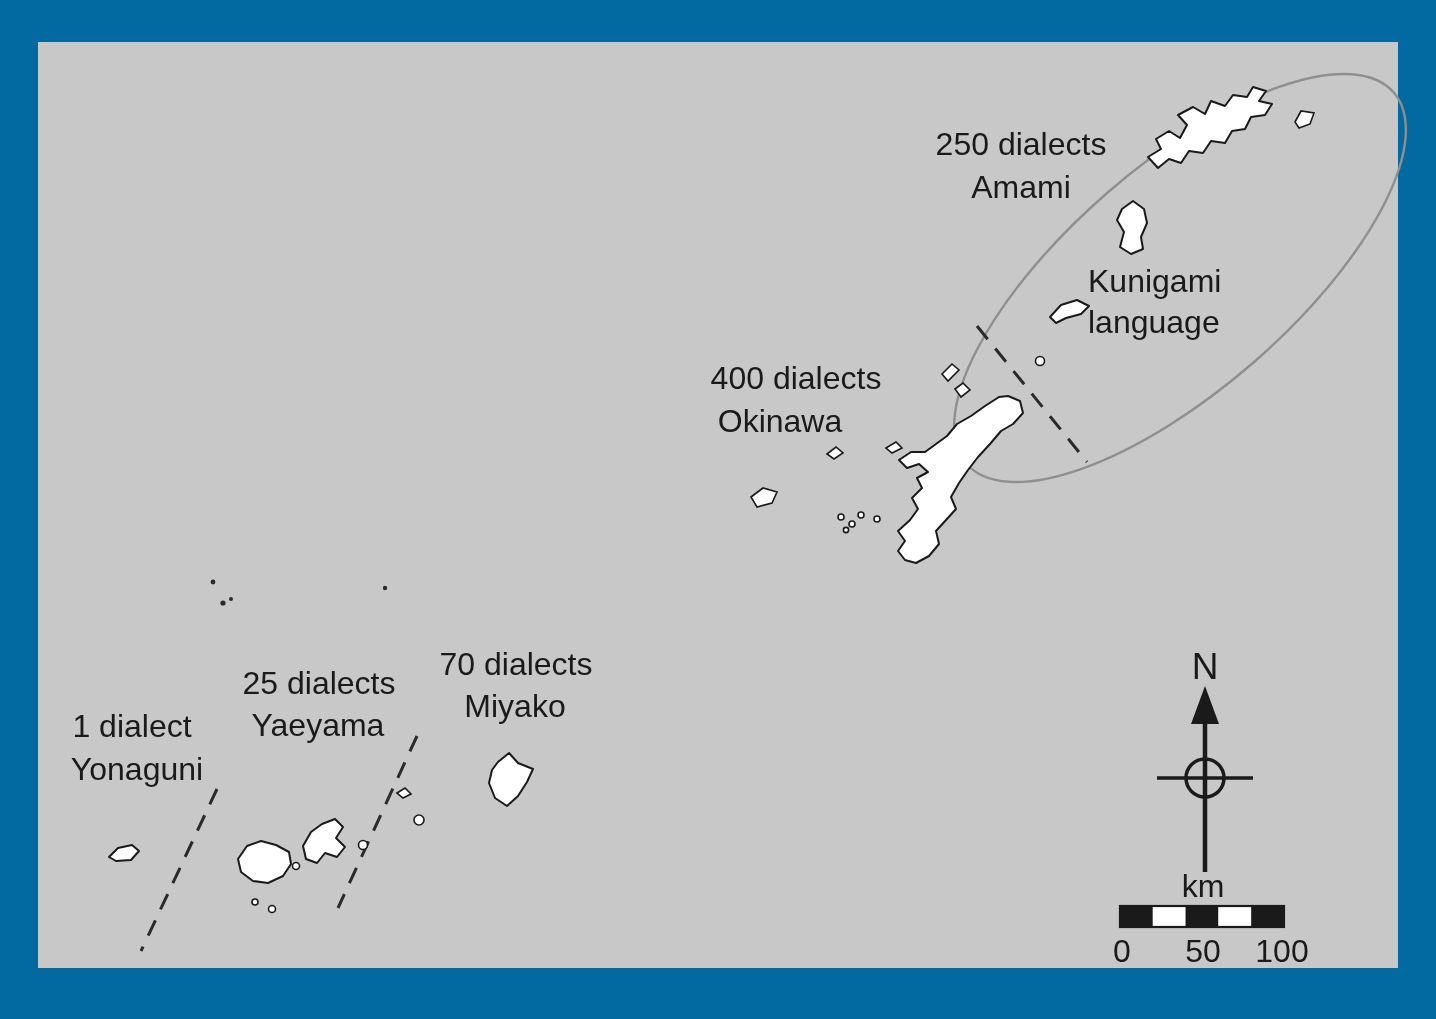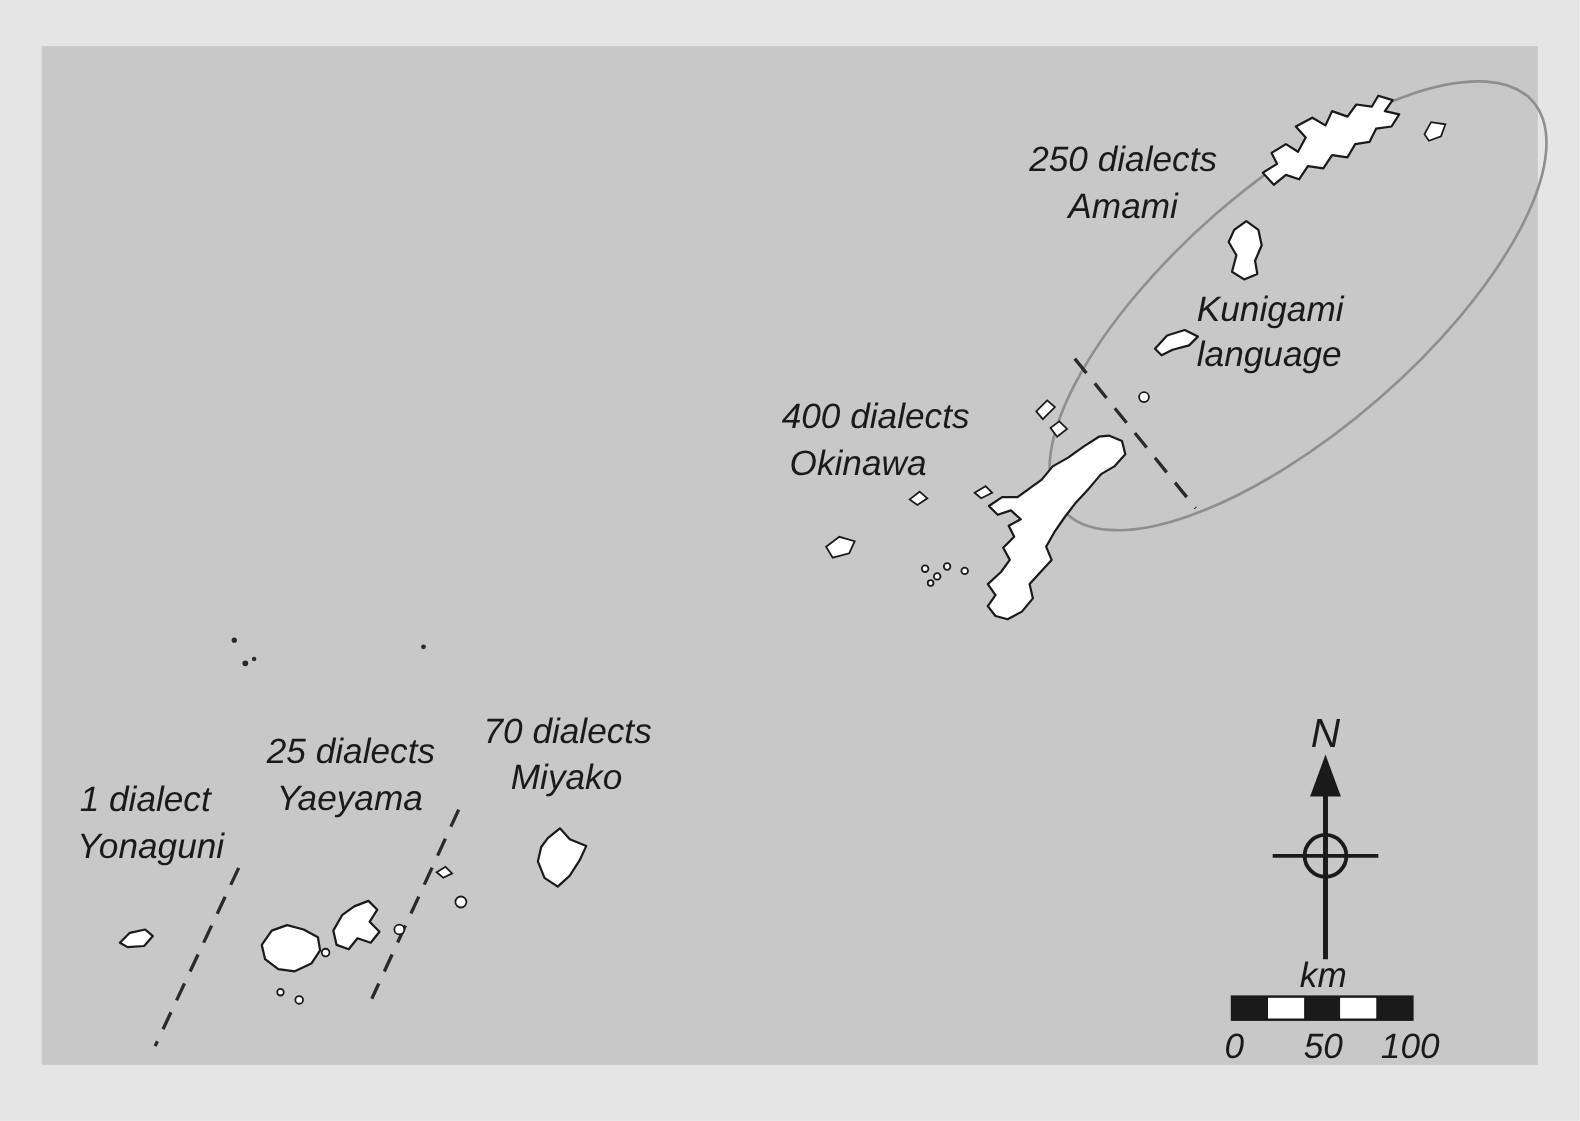--- a/index.html
+++ b/index.html
@@ -1,22 +1,21 @@
 <!DOCTYPE html>
 <html><head>
 <meta charset="utf-8">
 <style>
   html, body { margin: 0; padding: 0; background: #ffffff; }
   .figure-wrap {
     position: relative;
     width: 1436px;
     height: 1019px;
-    background: #e5e5e5;
+    background: #0369a1;
     font-family: "Liberation Sans", sans-serif;
-    font-style: italic;
   }
   svg { position: absolute; top: 0; left: 0; }
   .island { fill: #ffffff; stroke: #1a1a1a; stroke-width: 2; stroke-linejoin: round; }
   .islet  { fill: #ffffff; stroke: #1a1a1a; stroke-width: 1.6; }
   .speck  { fill: #2a2a2a; stroke: none; }
   .map-label { fill: #1a1a1a; font-size: 32px; font-family: "Liberation Sans", sans-serif; }
   .boundary { stroke: #2a2a2a; stroke-width: 3; stroke-dasharray: 17 12; fill: none; stroke-linecap: butt; }
   .lang-ellipse { fill: none; stroke: #8f8f8f; stroke-width: 2.4; }
   .compass-line { stroke: #1a1a1a; fill: none; }
   .compass-text { fill: #1a1a1a; font-size: 37px; font-family: "Liberation Sans", sans-serif; }

